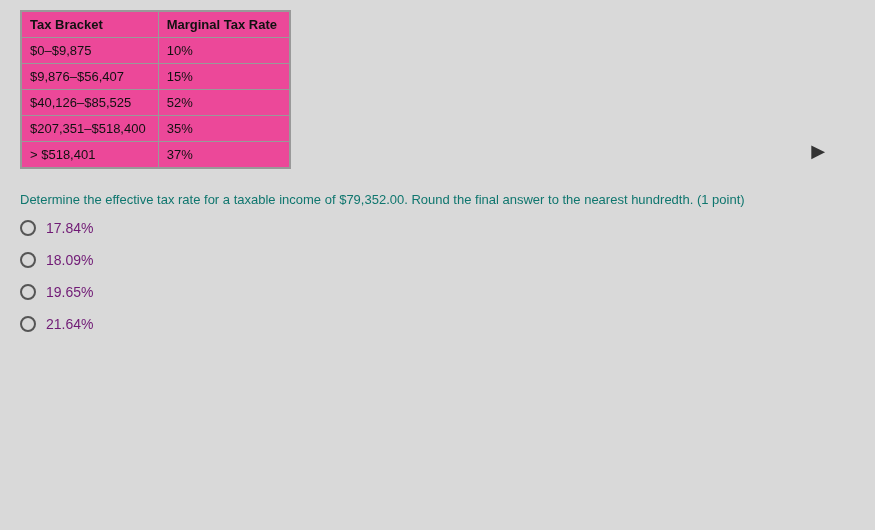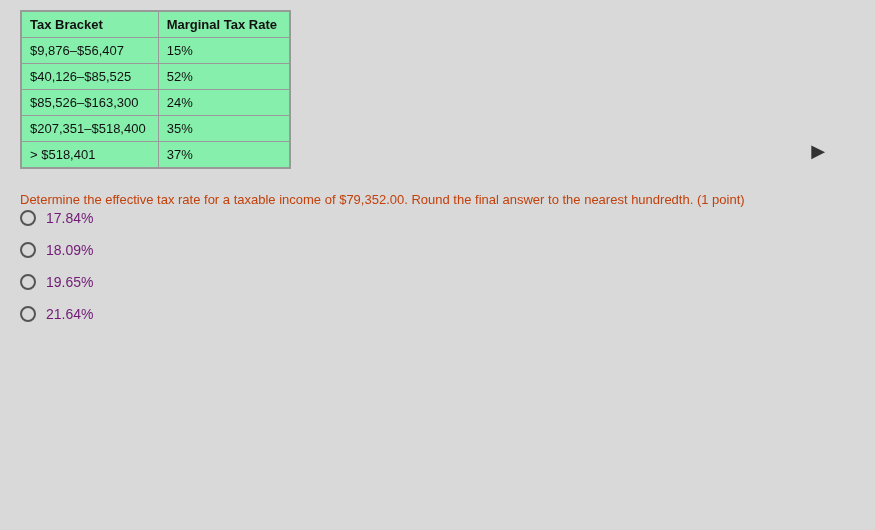--- a/index.html
+++ b/index.html
@@ -27,32 +27,32 @@
     table {
       border-collapse: collapse;
       min-width: 260px;
     }
 
     table th, table td {
       border: 1px solid #999;
       padding: 5px 12px 5px 8px;
       text-align: left;
       font-size: 13px;
-      background-color: #86efac;
+      background-color: #ec4899;
     }
 
     table th {
       font-weight: bold;
       font-size: 13px;
     }
 
     .question-text {
       font-size: 13px;
-      color: #c2410c;
-      margin-bottom: 0;
+      color: #0f766e;
+      margin-bottom: 10px;
       max-width: 820px;
       line-height: 1.5;
     }
 
     .options-list {
       list-style: none;
       padding: 0;
     }
 
     .options-list li {
@@ -89,31 +89,31 @@
   
   <div class="table-container">
     <table>
       <thead>
         <tr>
           <th>Tax Bracket</th>
           <th>Marginal Tax Rate</th>
         </tr>
       </thead>
       <tbody id="table-body">
+      <tr>
+            <td>$0–$9,875</td>
+            <td>10%</td>
+          </tr>
           <tr>
             <td>$9,876–$56,407</td>
             <td>15%</td>
           </tr>
           <tr>
             <td>$40,126–$85,525</td>
             <td>52%</td>
-          </tr>
-          <tr>
-            <td>$85,526–$163,300</td>
-            <td>24%</td>
           </tr>
           <tr>
             <td>$207,351–$518,400</td>
             <td>35%</td>
           </tr>
           <tr>
             <td>&gt; $518,401</td>
             <td>37%</td>
           </tr>
         </tbody>

